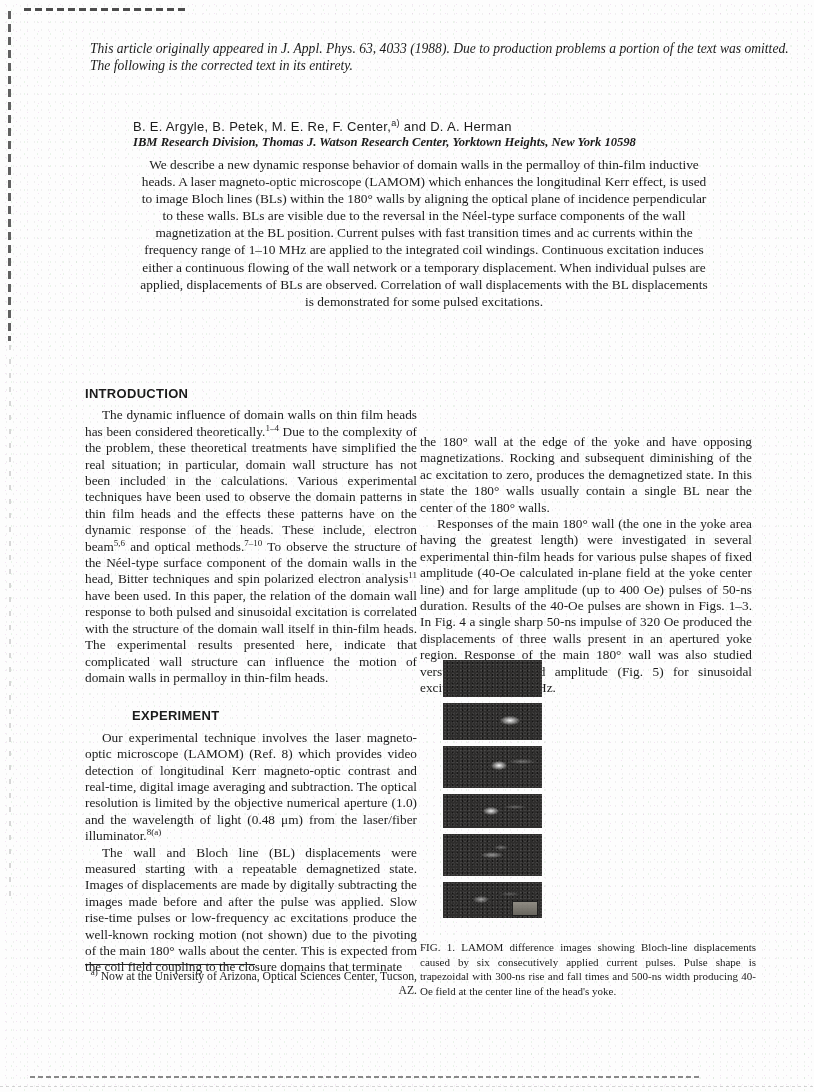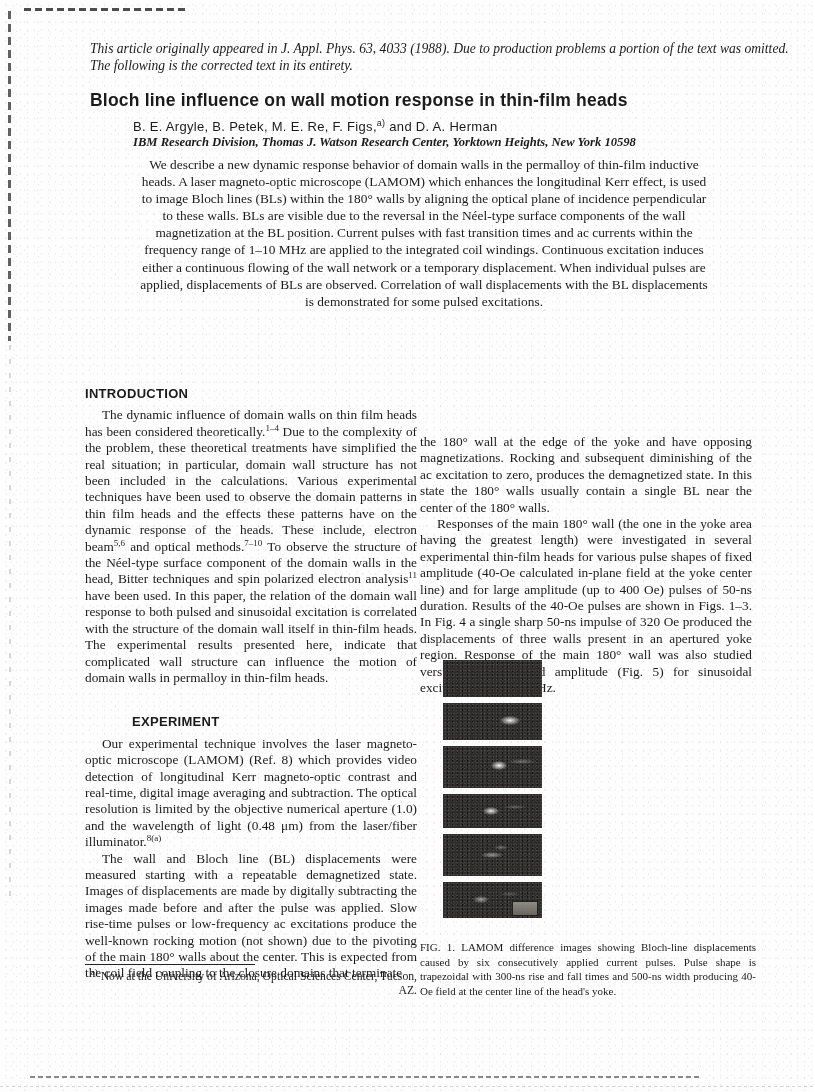--- a/index.html
+++ b/index.html
@@ -53,21 +53,21 @@
     position:absolute;left:137px;top:156px;width:574px;
     font-size:13.4px;line-height:17.1px;text-align:center;
   }
   .col{position:absolute;top:386px;width:332px;font-size:13.3px;line-height:16.4px;text-align:justify;}
   .col-left{left:85px;}
   .col-right{left:420px;margin-top:48px;}
   .sec-heading{
     font-family:"Liberation Sans", sans-serif;font-weight:bold;font-size:13px;
     letter-spacing:.3px;margin:0 0 5px 0;text-align:left;
   }
-  .sec-heading.experiment{margin-top:28px;padding-left:47px;}
+  .sec-heading.experiment{margin-top:22px;padding-left:47px;}
   .para{margin:0;text-indent:17px;}
   .para.no-indent{text-indent:0;}
   sup{font-size:9px;line-height:0;vertical-align:super;}
   .footnote-block{position:absolute;left:85px;top:964px;width:332px;}
   .footnote-rule{width:170px;height:1px;background:#222;margin:0 0 5px 0;}
   .footnote-text{font-size:11.7px;line-height:14px;text-align:right;}
 
   .figure-block{position:absolute;left:443px;top:660px;width:99px;}
   .strip{
     position:relative;width:99px;margin-bottom:6px;
@@ -96,23 +96,22 @@
 <div class="page">
 
   <div class="artifact-top"></div>
   <div class="artifact-left"></div>
   <div class="artifact-left2"></div>
   <div class="artifact-bottom"></div>
   <div class="artifact-bottom2"></div>
 
   <div class="header-note">This article originally appeared in J. Appl. Phys. 63, 4033 (1988). Due to production problems a portion of the text was omitted. The following is the corrected text in its entirety.</div>
 
-  <h1 class="title" style="margin:0;">Bloch line influence on wall motion response in thin-film heads</h1>
 
-  <div class="authors"><span>B. E. Argyle, B. Petek, M. E. Re, F. Figs,</span><sup>a)</sup><span> and D. A. Herman</span></div>
+  <div class="authors"><span>B. E. Argyle, B. Petek, M. E. Re, F. Center,</span><sup>a)</sup><span> and D. A. Herman</span></div>
 
   <div class="affiliation">IBM Research Division, Thomas J. Watson Research Center, Yorktown Heights, New York 10598</div>
 
   <div class="abstract">We describe a new dynamic response behavior of domain walls in the permalloy of thin-film inductive heads. A laser magneto-optic microscope (LAMOM) which enhances the longitudinal Kerr effect, is used to image Bloch lines (BLs) within the 180° walls by aligning the optical plane of incidence perpendicular to these walls. BLs are visible due to the reversal in the Néel-type surface components of the wall magnetization at the BL position. Current pulses with fast transition times and ac currents within the frequency range of 1–10 MHz are applied to the integrated coil windings. Continuous excitation induces either a continuous flowing of the wall network or a temporary displacement. When individual pulses are applied, displacements of BLs are observed. Correlation of wall displacements with the BL displacements is demonstrated for some pulsed excitations.</div>
 
   <div class="col col-left">
     <h2 class="sec-heading">INTRODUCTION</h2>
     <p class="para"><span>The dynamic influence of domain walls on thin film heads has been considered theoretically.</span><sup>1–4</sup><span> Due to the complexity of the problem, these theoretical treatments have simplified the real situation; in particular, domain wall structure has not been included in the calculations. Various experimental techniques have been used to observe the domain patterns in thin film heads and the effects these patterns have on the dynamic response of the heads. These include, electron beam</span><sup>5,6</sup><span> and optical methods.</span><sup>7–10</sup><span> To observe the structure of the Néel-type surface component of the domain walls in the head, Bitter techniques and spin polarized electron analysis</span><sup>11</sup><span> have been used. In this paper, the relation of the domain wall response to both pulsed and sinusoidal excitation is correlated with the structure of the domain wall itself in thin-film heads. The experimental results presented here, indicate that complicated wall structure can influence the motion of domain walls in permalloy in thin-film heads.</span></p>
     <h2 class="sec-heading experiment">EXPERIMENT</h2>
     <p class="para"><span>Our experimental technique involves the laser magneto-optic microscope (LAMOM) (Ref. 8) which provides video detection of longitudinal Kerr magneto-optic contrast and real-time, digital image averaging and subtraction. The optical resolution is limited by the objective numerical aperture (1.0) and the wavelength of light (0.48 μm) from the laser/fiber illuminator.</span><sup>8(a)</sup></p>

